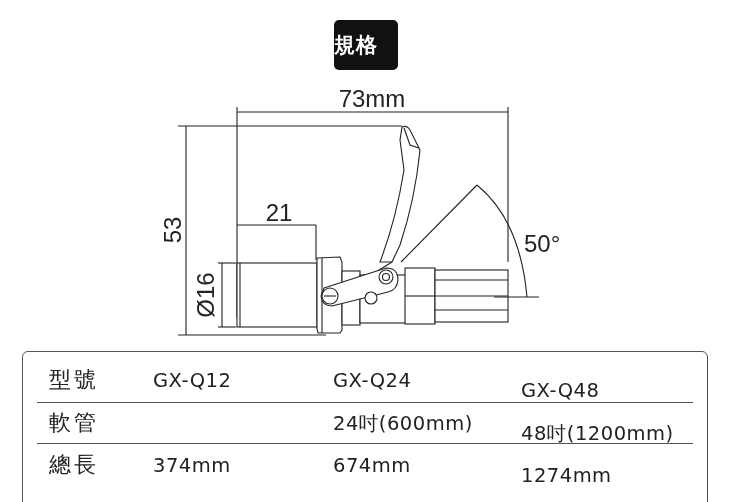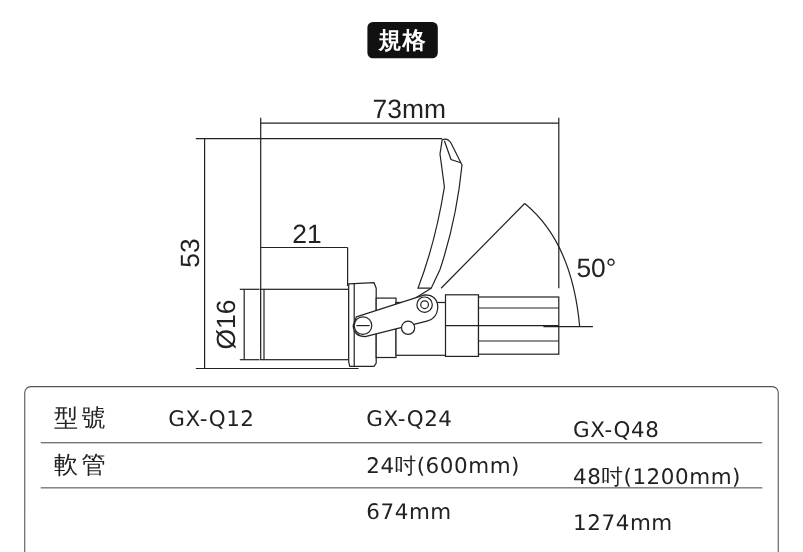--- a/index.html
+++ b/index.html
@@ -1,20 +1,20 @@
 <!DOCTYPE html>
 <html><head>
   <meta charset="utf-8">
   <style>
     html, body { margin: 0; padding: 0; background: #ffffff; }
     body { width: 730px; height: 502px; position: relative; overflow: hidden;
            font-family: "DejaVu Sans", sans-serif; color: #222; }
-    .title-badge { position: absolute; left: 334px; top: 20px; width: 64px; height: 33px;
+    .title-badge { position: absolute; left: 334px; top: 20px; width: 64px; height: 50px;
                    background: #111; border-radius: 5px; color: #fff; font-size: 21px;
-                   font-weight: bold; display: flex; align-items: center; justify-content: center;
+                   font-weight: bold; display: flex; align-items: center; 
                    letter-spacing: 1px; }
     .diagram { position: absolute; left: 0; top: 0; width: 730px; height: 350px; }
     .spec-table { position: absolute; left: 22px; top: 351px; width: 686px; height: 159px;
                   border: 1.3px solid #555; border-radius: 6px; box-sizing: border-box; }
     .row { position: absolute; left: 14px; right: 14px; height: 40px; display: flex; align-items: center; }
     .row.r0 { top: 8px; }
     .row.r1 { top: 51px; }
     .row.r2 { top: 93px; }
     .row-sep { position: absolute; left: 14px; right: 14px; height: 1.3px; background: #555; }
     .cell-label { position: absolute; left: 12px; font-size: 22px; letter-spacing: 3px; color: #222; }
@@ -105,16 +105,18 @@
     <span class="cell c3">GX-Q48</span>
   </div>
   <div class="row-sep" style="top:50px"></div>
   <div class="row r1">
     <span class="cell-label">軟管</span>
     <span class="cell c2">24吋(600mm)</span>
     <span class="cell c3">48吋(1200mm)</span>
   </div>
   <div class="row-sep" style="top:91px"></div>
   <div class="row r2">
+    <span class="cell-label">總長</span>
+    <span class="cell c1">374mm</span>
     <span class="cell c2">674mm</span>
     <span class="cell c3">1274mm</span>
   </div>
 </div>
 
 </body></html>

